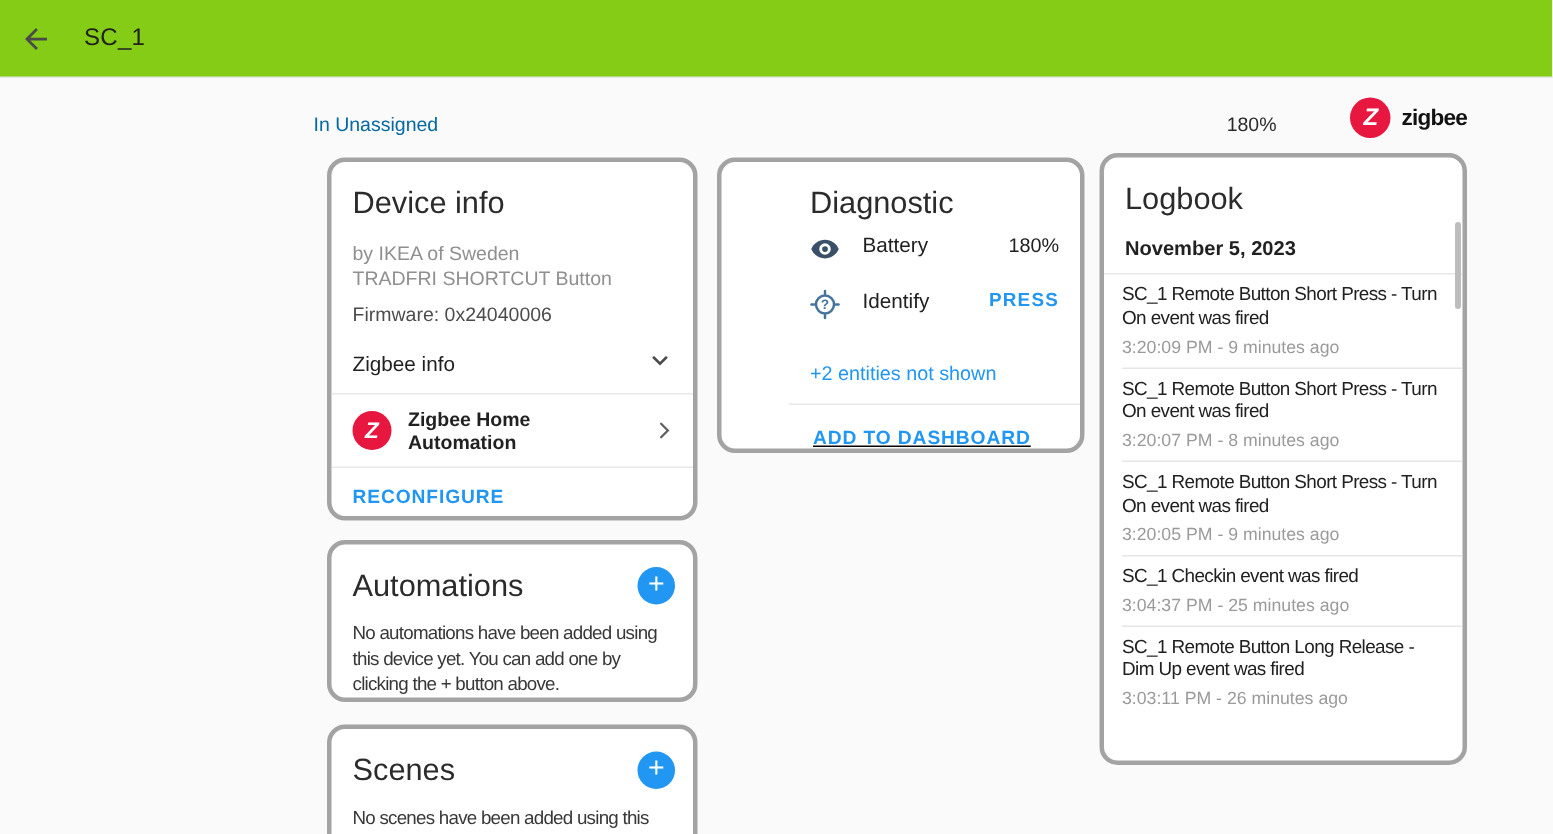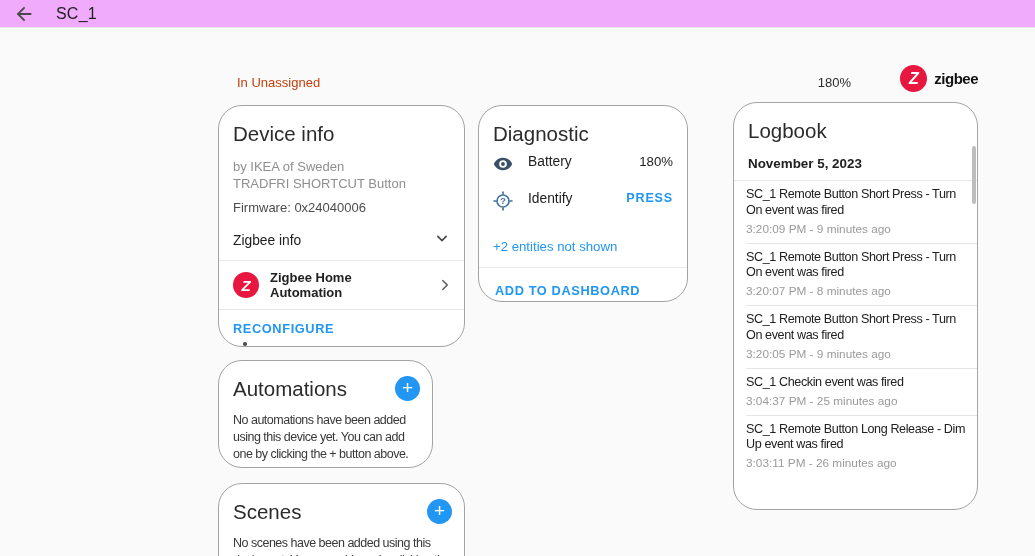--- a/index.html
+++ b/index.html
@@ -1,65 +1,65 @@
 <!DOCTYPE html>
 <html><head>
 <meta charset="utf-8">
 <style>
   * { box-sizing: border-box; margin: 0; padding: 0; }
   html,body { width:1035px; height:556px; }
   body { font-family: "Liberation Sans", sans-serif; background:#fafafa; }
   .app { position:relative; width:1035px; height:556px; overflow:hidden; background:#fafafa; }
 
   
-  .topbar { position:absolute; left:0; top:0; width:1035px; height:28px; background:#f0abfc;
+  .topbar { position:absolute; left:0; top:0; width:1035px; height:52px; background:#84cc16;
             border-bottom:1px solid #e8e8e8; display:flex; align-items:center; }
   .back-btn { width:40px; height:40px; display:flex; align-items:center; justify-content:center;
               margin-left:4px; cursor:pointer; }
   .page-title { font-size:16px; font-weight:500; color:#212121; margin-left:12px; letter-spacing:0.2px; }
 
   
-  .area-link { position:absolute; left:237px; top:75px; font-size:13px; color:#c2410c; cursor:pointer; }
+  .area-link { position:absolute; left:209px; top:75px; font-size:13px; color:#0369a1; cursor:pointer; }
   .zoom-level { position:absolute; top:75px; right:184px; font-size:13px; color:#2b2b2b; }
   .brand { position:absolute; top:65px; right:57px; display:flex; align-items:center; gap:7px; }
   .z-circle { width:27px; height:27px; border-radius:50%; background:#e8173f; color:#fff;
               display:flex; align-items:center; justify-content:center; font-weight:800;
               font-size:16px; font-style:italic; }
   .z-circle.small { width:26px; height:26px; font-size:15px; }
   .brand-text { font-size:15px; font-weight:700; color:#121212; letter-spacing:-0.5px; }
 
   
-  .card { position:absolute; background:#fff; border:1px solid #a3a3a3; border-radius:24px; overflow:hidden; }
+  .card { position:absolute; background:#fff; border:3px solid #a3a3a3; border-radius:12px; overflow:hidden; }
   .card h2 { font-size:20.5px; font-weight:400; color:#2b2b2b; }
   .card-pad-title { padding:16px 14px 0; }
   .divider { border-top:1px solid #e8e8e8; }
 
   .card-device { left:218px; top:105px; width:247px; height:242px; }
   .model-block { padding:13px 14px 0; color:#8f8f8f; font-size:13px; line-height:16.5px; }
   .firmware { padding:8px 14px 0; color:#4c4c4c; font-size:13px; }
   .expand-row { display:flex; justify-content:space-between; align-items:flex-end; padding:13px 12px 12px 14px; cursor:pointer;gap:27px; }
   .expand-label { font-size:13.8px; font-weight:500; color:#212121; }
   .integration-row { display:flex; align-items:center; gap:11px; padding:9px 10px 9px 14px; cursor:pointer; }
   .integration-label { flex:1; font-size:13px; color:#212121;font-weight:bold; }
   .actions-row { display:flex; justify-content:space-between; padding:11px 10px 11px 14px;flex-direction:column; }
   .text-btn { color:#2196f3; font-weight:700; font-size:12.8px; letter-spacing:0.6px; cursor:pointer; }
   .kebab { display:flex; flex-direction:column; gap:3px; padding:6px 10px; cursor:pointer; }
   .kebab span { width:4px; height:4px; border-radius:50%; background:#474747; }
 
-  .card-diag { left:478px; top:105px; width:210px; height:197px; }
+  .card-diag { left:478px; top:105px; width:245px; height:197px;padding-left:45px; }
   .ent-rows { margin-top:8px; }
   .ent-row { display:flex; align-items:flex-start; gap:15px; height:37px; padding:0 14px; cursor:pointer; }
   .ent-label { flex:1; font-size:13.8px; color:#212121; }
   .ent-value { font-size:13.2px; color:#212121; }
   .press-btn { color:#2196f3; font-weight:700; font-size:12.6px; letter-spacing:0.8px; cursor:pointer; }
   .more-link { display:block; padding:11px 14px 0; color:#2196f3; font-size:13.2px; cursor:pointer; }
   .diag-divider { margin-top:13px; }
-  .card-action-row { padding:13px 16px; }
-
-  .card-automations { left:218px; top:360px; width:215px; height:108px; }
+  .card-action-row { padding:13px 16px;text-decoration:underline; }
+
+  .card-automations { left:218px; top:360px; width:247px; height:108px; }
   .card-scenes { left:218px; top:483px; width:247px; height:130px; }
   .card-head { display:flex; justify-content:space-between; align-items:center; padding:15px 12px 0 14px; }
   .add-btn { width:25px; height:25px; border-radius:50%; background:#2196f3; color:#fff; font-size:19px;
              line-height:23px; text-align:center; font-weight:400; cursor:pointer; flex:0 0 auto; }
   .empty-text { padding:11px 14px 14px; font-size:12.5px; letter-spacing:-0.5px; line-height:16.8px; color:#383838; }
 
   .card-logbook { left:733px; top:102px; width:245px; height:408px; }
   .log-date { padding:13px 14px 9px; font-size:13.4px; font-weight:700; color:#212121; }
   .log-entry { padding:6px 10px 7px 12px; }
   .log-msg { font-size:12.6px; letter-spacing:-0.4px; line-height:15.8px; color:#212121; cursor:pointer; }

